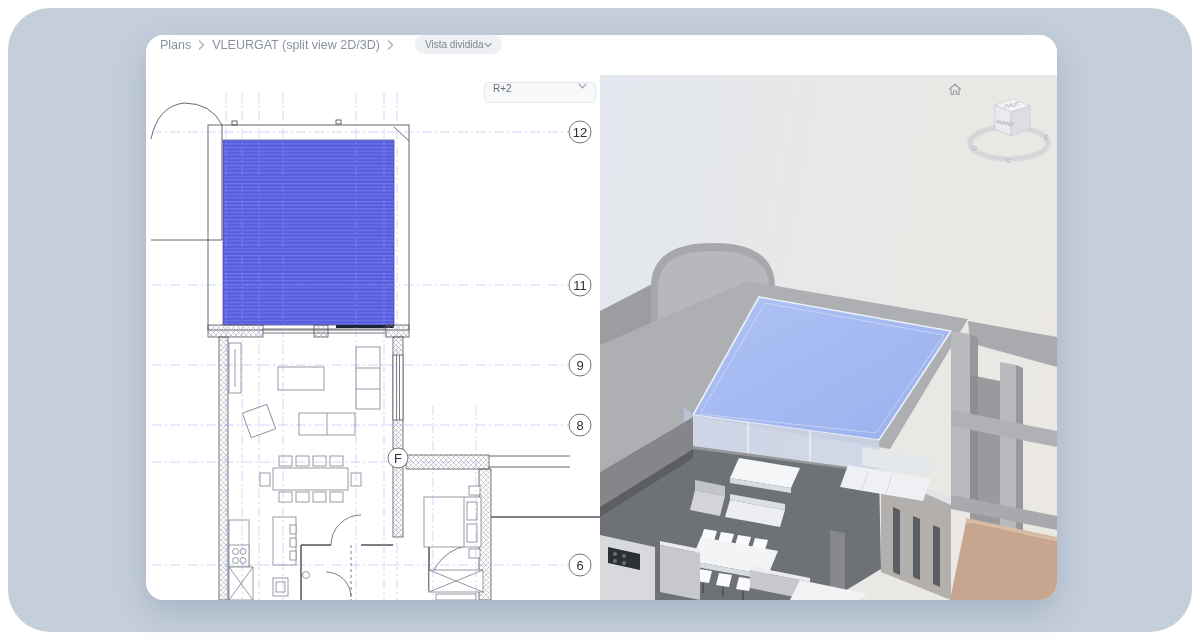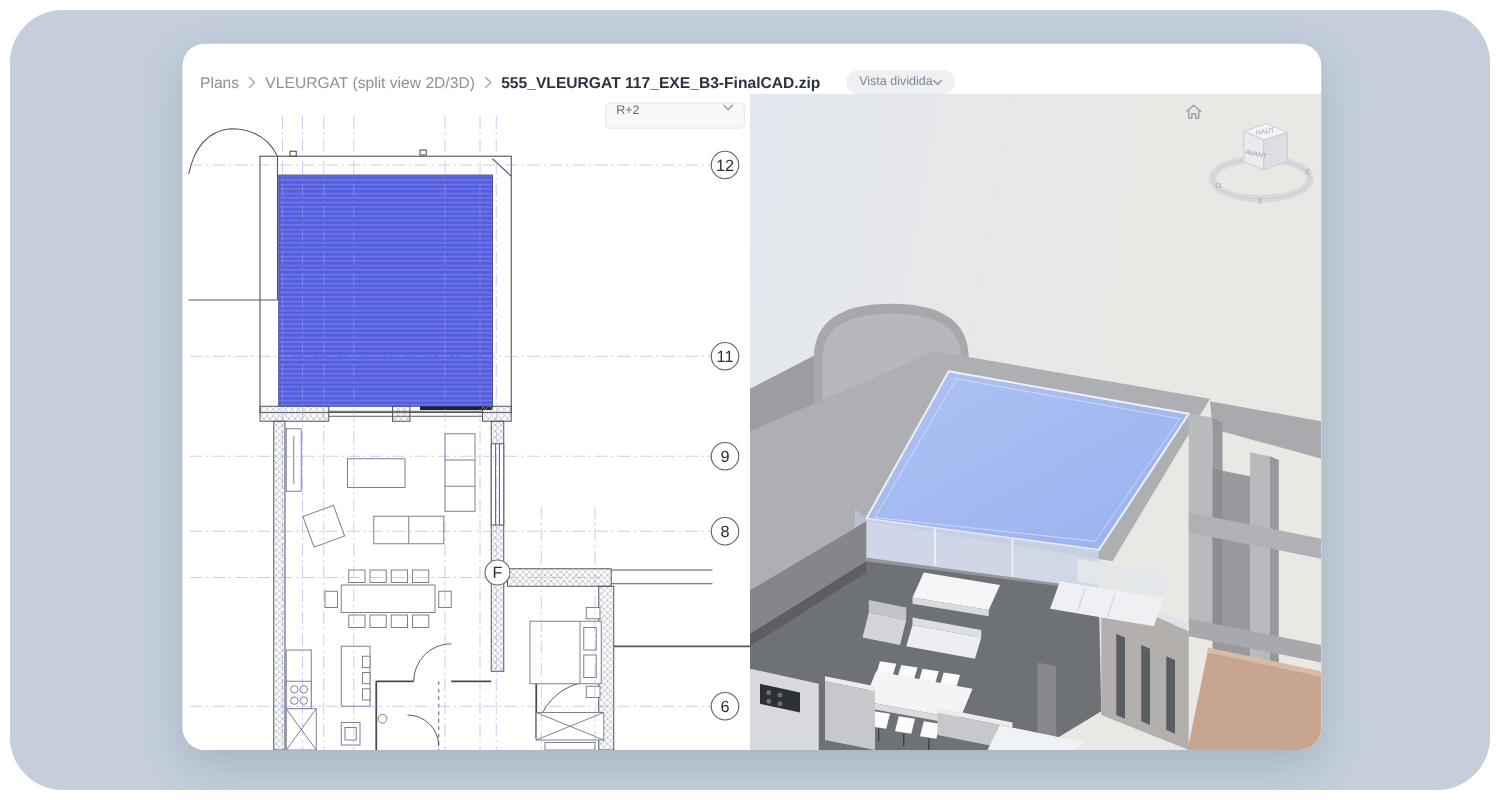--- a/index.html
+++ b/index.html
@@ -5,21 +5,21 @@
   * { margin:0; padding:0; box-sizing:border-box; }
   html,body { width:1200px; height:640px; background:#ffffff; font-family:"Liberation Sans", sans-serif; overflow:hidden; }
 
   .surface { position:absolute; left:8px; top:8px; width:1184px; height:624px;
              background:#c5cfdc; border-radius:42px; }
 
   .card { position:absolute; left:146px; top:35px; width:911px; height:565px;
           background:#ffffff; border-radius:18px; overflow:hidden;
           box-shadow:0 12px 34px rgba(45,65,95,.20); }
 
-  .card-header { height:40px; display:flex; align-items:flex-end; padding:0 14px; background:#ffffff; }
+  .card-header { height:40px; display:flex; align-items:flex-start; padding:0 14px; background:#ffffff; }
   .crumbs { display:flex; align-items:center; gap:7px; white-space:nowrap; }
   .crumb { font-size:12.5px; color:#8a929c; cursor:pointer; }
   .crumb.current { color:#2b3340; font-weight:bold; cursor:default; }
   .crumb-sep { display:flex; align-items:center; }
   .pill { margin-left:14px; display:flex; align-items:center; gap:0;
           background:#eef0f3; border:none; border-radius:11px; padding:4px 10px;
           font-size:10px; color:#7c8691; font-family:"Liberation Sans",sans-serif; cursor:pointer; }
 
   .content { display:flex; height:525px; }
   .panel-2d { width:454px; position:relative; background:#ffffff; }
@@ -52,21 +52,20 @@
         <svg width="7" height="10" viewBox="0 0 7 10">
             <path d="M1.5 1 L5.5 5 L1.5 9" fill="none" stroke="#aab1ba" stroke-width="1.4" stroke-linecap="round"></path>
           </svg>
       </span>
       <span class="crumb">VLEURGAT (split view 2D/3D)</span>
       <span class="crumb-sep">
         <svg width="7" height="10" viewBox="0 0 7 10">
             <path d="M1.5 1 L5.5 5 L1.5 9" fill="none" stroke="#aab1ba" stroke-width="1.4" stroke-linecap="round"></path>
           </svg>
       </span>
-      <span class="crumb current">555_VLEURGAT 117_EXE_B3-FinalCAD.zip</span>
       <button class="pill">
         <span>Vista dividida</span>
         <svg width="8" height="6" viewBox="0 0 8 6">
             <path d="M1 1.5 L4 4.5 L7 1.5" fill="none" stroke="#9aa2ac" stroke-width="1.3" stroke-linecap="round"></path>
           </svg>
       </button>
     </nav>
   </div>
 
   <div class="content">

